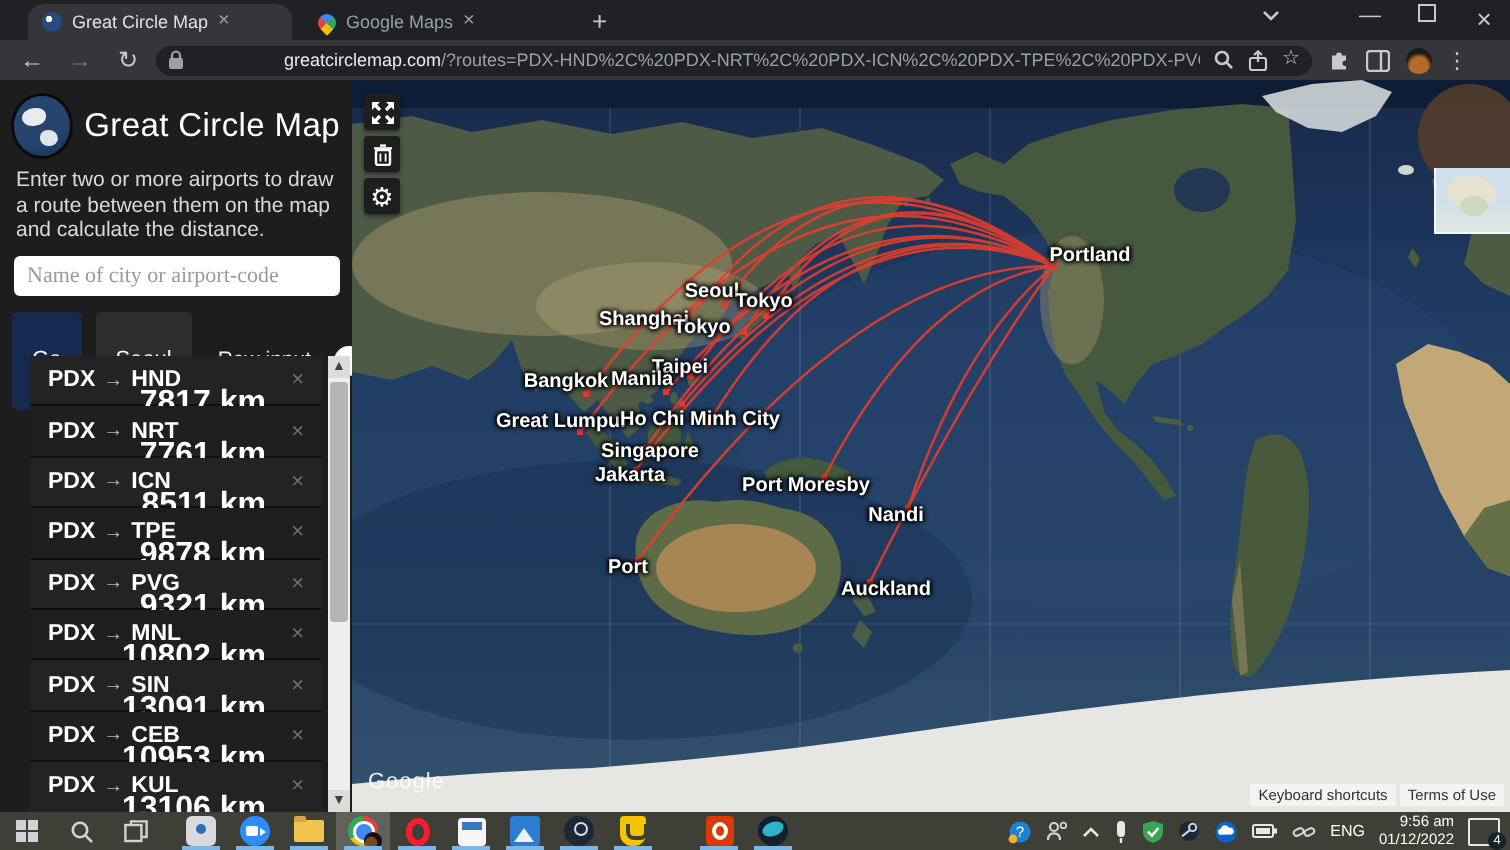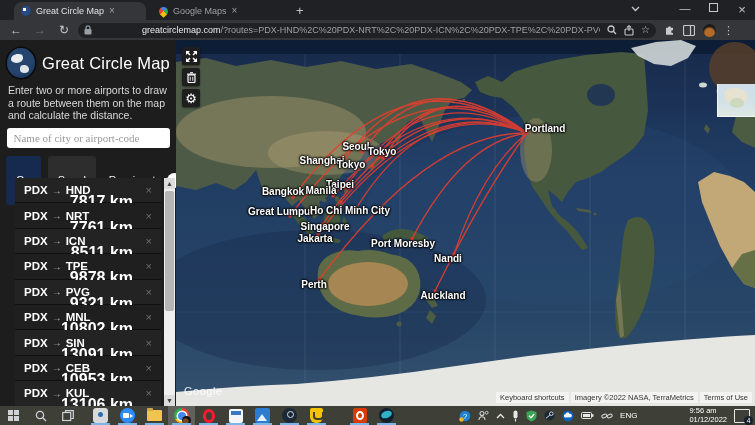--- a/index.html
+++ b/index.html
@@ -91,21 +91,21 @@
   #ic-steam:before{content:"";position:absolute;right:3px;top:3px;width:5px;height:5px;border-radius:50%;border:1.5px solid #d5dde5;}
   #ic-guilded{width:13px;height:15px;background:#f5c400;border-radius:2px 2px 6px 6px;position:relative;}
   #ic-guilded:before{content:"";position:absolute;left:3px;top:4px;width:7px;height:6px;border:2px solid #3e3f37;border-top:none;border-radius:0 0 4px 4px;}
   #ic-office{width:14px;height:15px;background:#d83b01;border-radius:2px;position:relative;}
   #ic-office:before{content:"";position:absolute;left:3px;top:3px;width:8px;height:9px;border-radius:50%;border:2px solid #fff;box-sizing:border-box;}
   #ic-edgedark{width:15px;height:15px;border-radius:50%;background:#10202e;position:relative;overflow:hidden;}
   #ic-edgedark:before{content:"";position:absolute;left:2px;top:3px;width:11px;height:7px;border-radius:50%;background:#2fb3c7;transform:rotate(-20deg);}
   #tb-right{display:flex;align-items:center;gap:7px;padding-right:5px;height:100%;}
   .tray{display:flex;align-items:center;justify-content:center;}
   #eng{color:#fff;font-size:8px;}
-  #clock{color:#fff;font-size:7.5px;text-align:left;line-height:8.5px;margin-left:45px;}
+  #clock{color:#fff;font-size:7.5px;text-align:right;line-height:8.5px;}
   #notif{position:relative;width:14px;height:12px;border:1px solid #e8e8e8;border-radius:1px;}
   #notif-badge{position:absolute;right:-4px;bottom:-3px;width:9px;height:9px;border-radius:50%;background:#16212b;color:#fff;font-size:6.5px;text-align:center;line-height:9px;}
 </style>
 </head>
 <body>
 
 <div id="app">
 
   <div id="tabstrip">
     <div class="tab active" style="left:14px;width:132px;">
@@ -371,21 +371,21 @@
     <div class="city" style="left:175px;top:124px;">Tokyo</div>
     <div class="city" style="left:164px;top:144px;">Taipei</div>
     <div class="city" style="left:145px;top:150px;">Manila</div>
     <div class="city" style="left:107px;top:151px;">Bangkok</div>
     <div class="city" style="left:105px;top:171px;">Great Lumpur</div>
     <div class="city" style="left:174px;top:170px;">Ho Chi Minh City</div>
     <div class="city" style="left:149px;top:186px;">Singapore</div>
     <div class="city" style="left:139px;top:198px;">Jakarta</div>
     <div class="city" style="left:227px;top:203px;">Port Moresby</div>
     <div class="city" style="left:272px;top:218px;">Nandi</div>
-    <div class="city" style="left:138px;top:244px;">Perth</div>
+    <div class="city" style="left:138px;top:244px;">Port</div>
     <div class="city" style="left:267px;top:255px;">Auckland</div>
 
     
     <div class="map-btn" style="top:7px;">
       <svg width="11" height="11" viewBox="0 0 11 11">
           <g stroke="#fff" stroke-width="1.6">
             <line x1="1.5" y1="1.5" x2="4" y2="4"></line>
             <line x1="9.5" y1="1.5" x2="7" y2="4"></line>
             <line x1="1.5" y1="9.5" x2="4" y2="7"></line>
             <line x1="9.5" y1="9.5" x2="7" y2="7"></line>
@@ -409,21 +409,20 @@
     </div>
     <div class="map-btn" style="top:49px;font-size:13px;">
         <span>⚙</span>
       </div>
 
     <div id="inset"></div>
 
     <div id="gmark">Google</div>
     <div id="attrib">
       <span class="attr-chip">Keyboard shortcuts</span>
-      <span class="attr-chip">Imagery ©2022 NASA, TerraMetrics</span>
       <span class="attr-chip">Terms of Use</span>
     </div>
   </div>
 
   <div id="taskbar">
     <div id="tb-left">
       <div class="tb-cell">
           <span class="win-logo">
             <i></i>
             <i></i>

